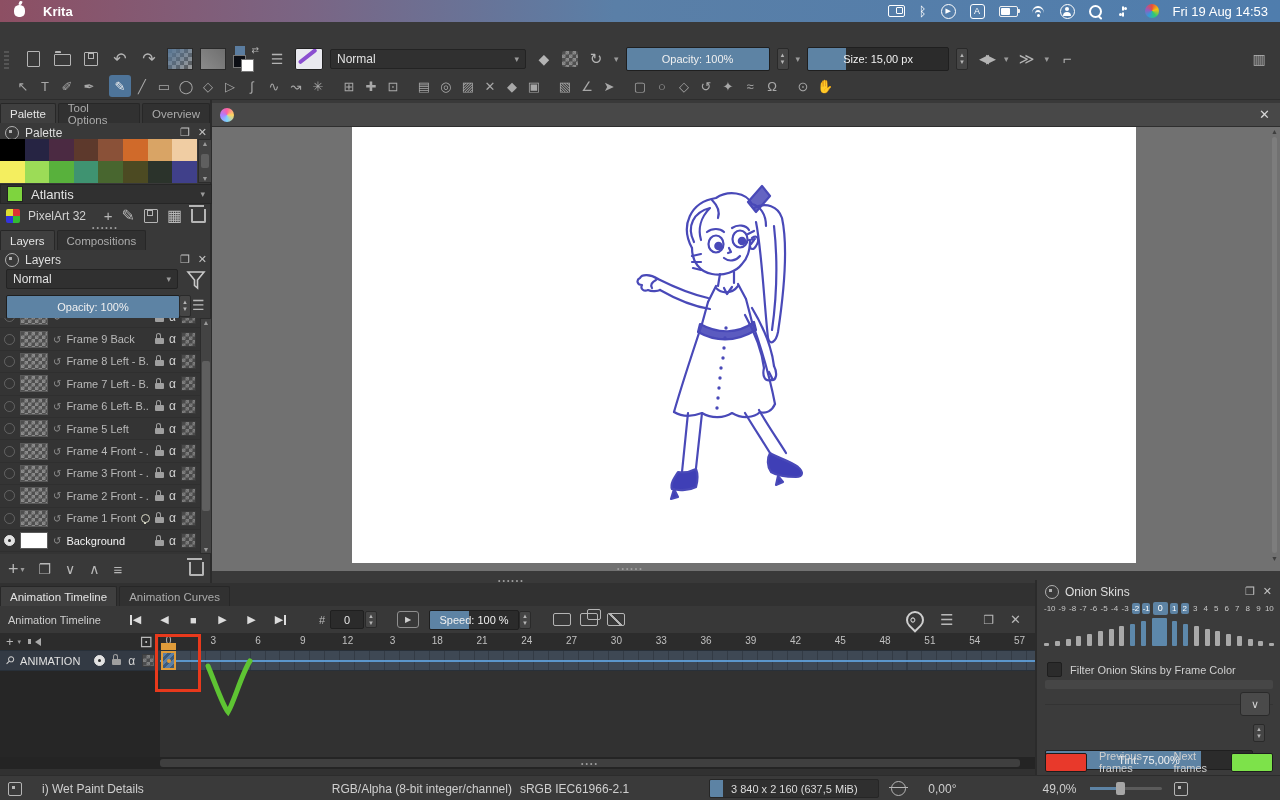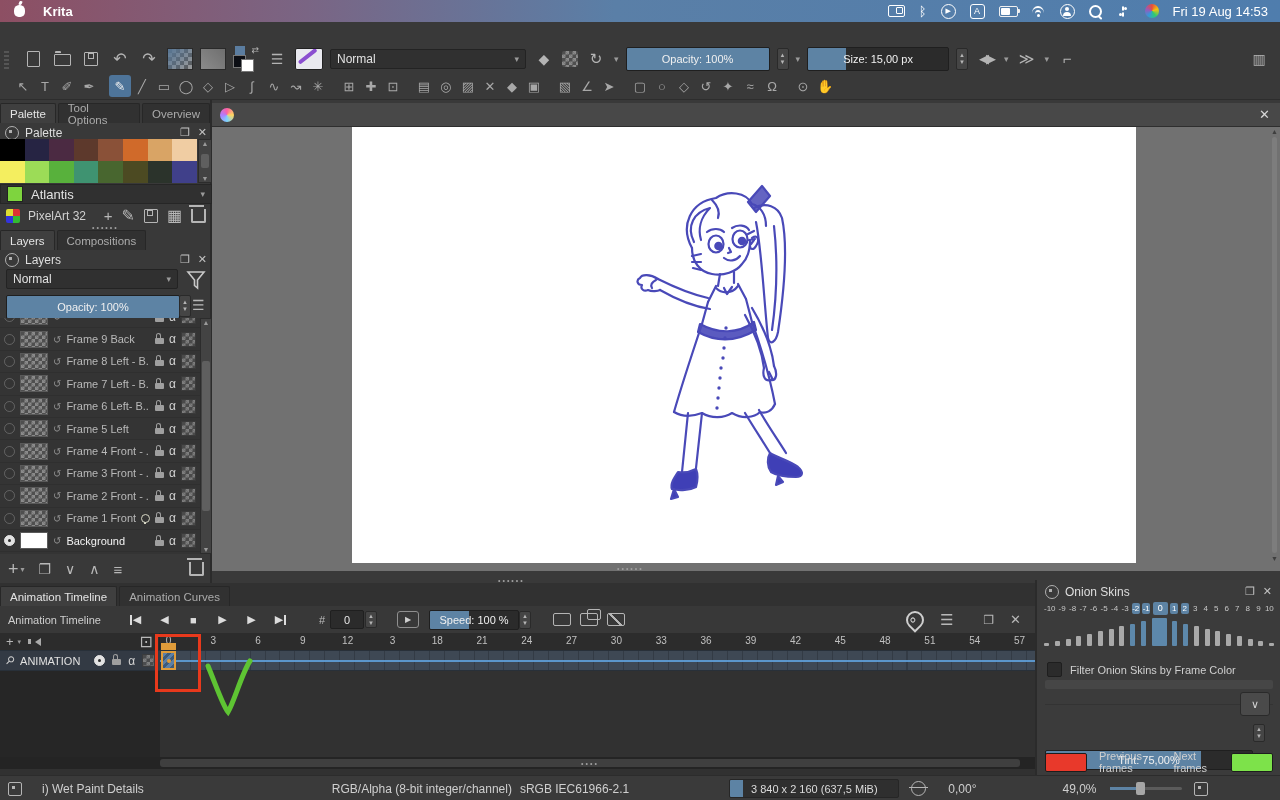--- a/index.html
+++ b/index.html
@@ -768,21 +768,21 @@
       <span style="font-size:11px;color:#cfcfcf">Next frames</span>
       <span class="cswatch" id="next-swatch" style="margin-left: auto; background: rgb(125, 226, 74);"></span>
     </div>
   </div>
 
   <div id="statusbar" class="abs">
     <span class="sq-ic" style="margin-left:8px"></span>
     <span style="margin-left:20px">i) Wet Paint Details</span>
     <span style="margin-left:188px">RGB/Alpha (8-bit integer/channel)</span>
     <span style="margin-left:8px">sRGB IEC61966-2.1</span>
-    <span class="membox" style="margin-left:100px">
+    <span class="membox" style="margin-left:80px">
       <span class="membar"></span>
       <span>3 840 x 2 160 (637,5 MiB)</span>
     </span>
     <span class="crossh" style="margin-left:12px"></span>
     <span style="margin-left:22px">0,00°</span>
     <span style="margin-left:86px">49,0%</span>
     <span class="zslider" style="margin-left:14px">
         <span class="zfill"></span>
         <span class="zhandle"></span>
       </span>

